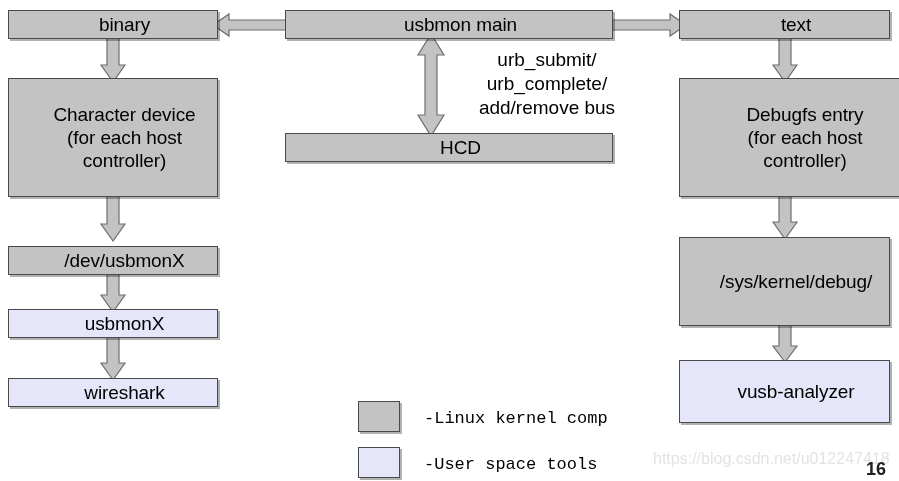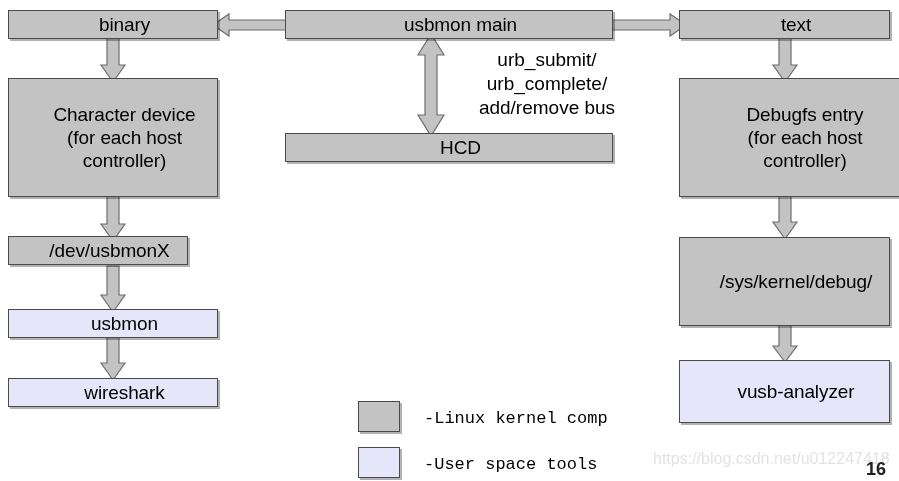--- a/index.html
+++ b/index.html
@@ -182,26 +182,26 @@
   </div>
 
   <div class="box kernel" style="left:679px; top:78px; width:229px; height:119px;">
     <span class="lines">
       <span>Debugfs entry</span>
       <span>(for each host</span>
       <span>controller)</span>
     </span>
   </div>
 
-  <div class="box kernel" style="left:8px; top:236px; width:180px; height:29px;text-align:right;">
+  <div class="box kernel" style="left:8px; top:246px; width:210px; height:29px;text-align:right;">
     <span>/dev/usbmonX</span>
   </div>
 
   <div class="box user" style="left:8px; top:309px; width:210px; height:29px;">
-    <span>usbmon</span>
+    <span>usbmonX</span>
   </div>
 
   <div class="box user" style="left:8px; top:378px; width:210px; height:29px;">
     <span>wireshark</span>
   </div>
 
   <div class="box kernel" style="left:679px; top:237px; width:211px; height:89px;">
     <span class="lines">
       <span>/sys/kernel/debug/</span>
     </span>

